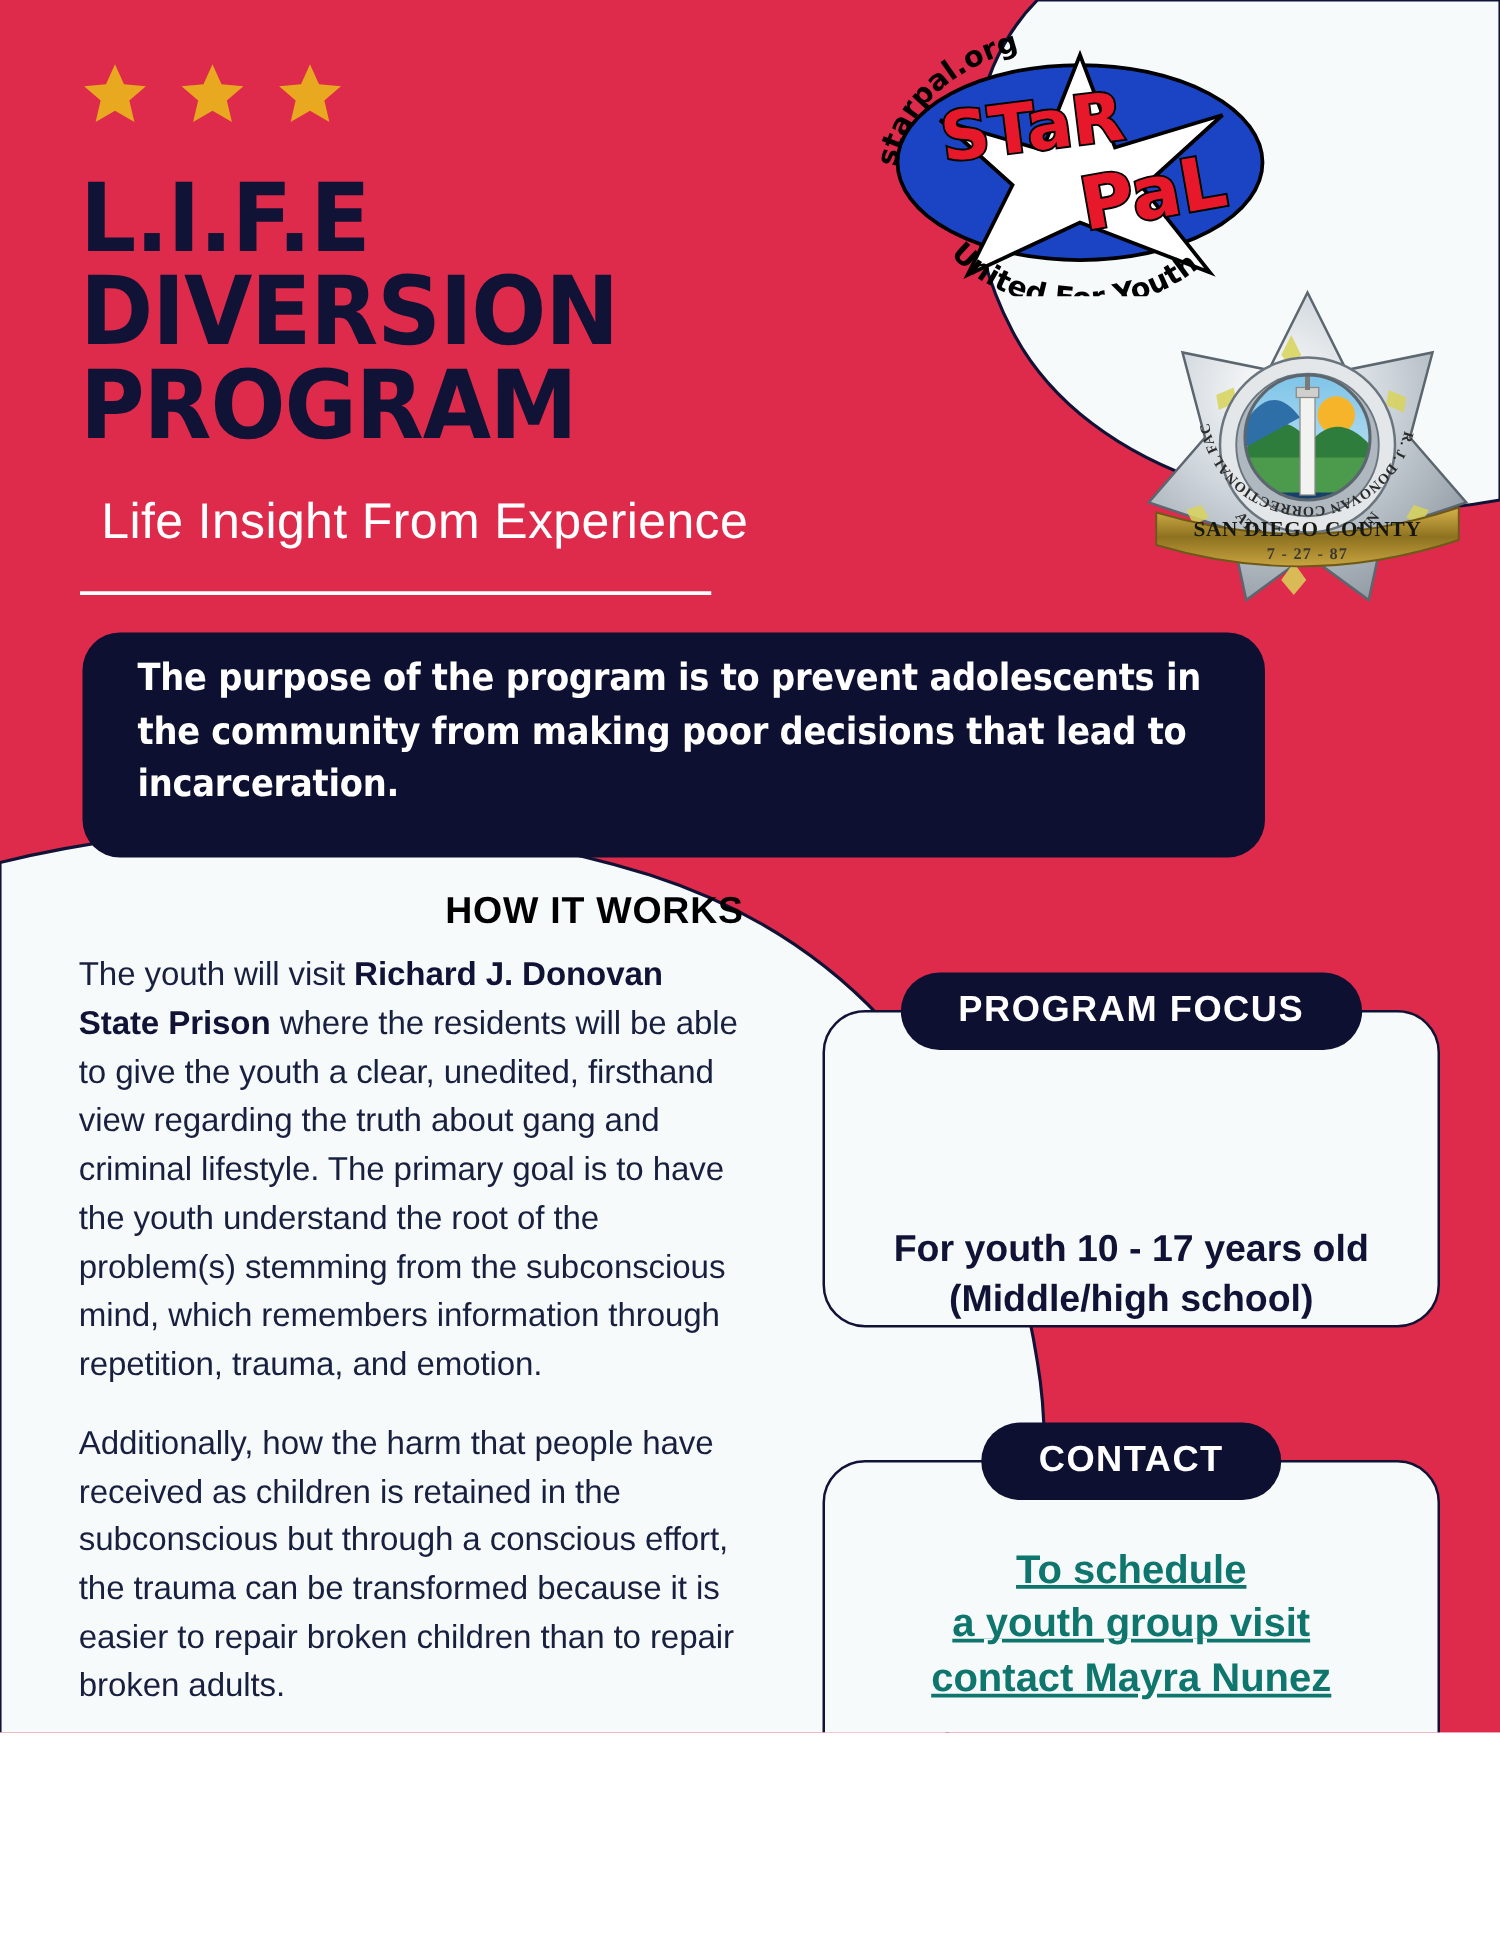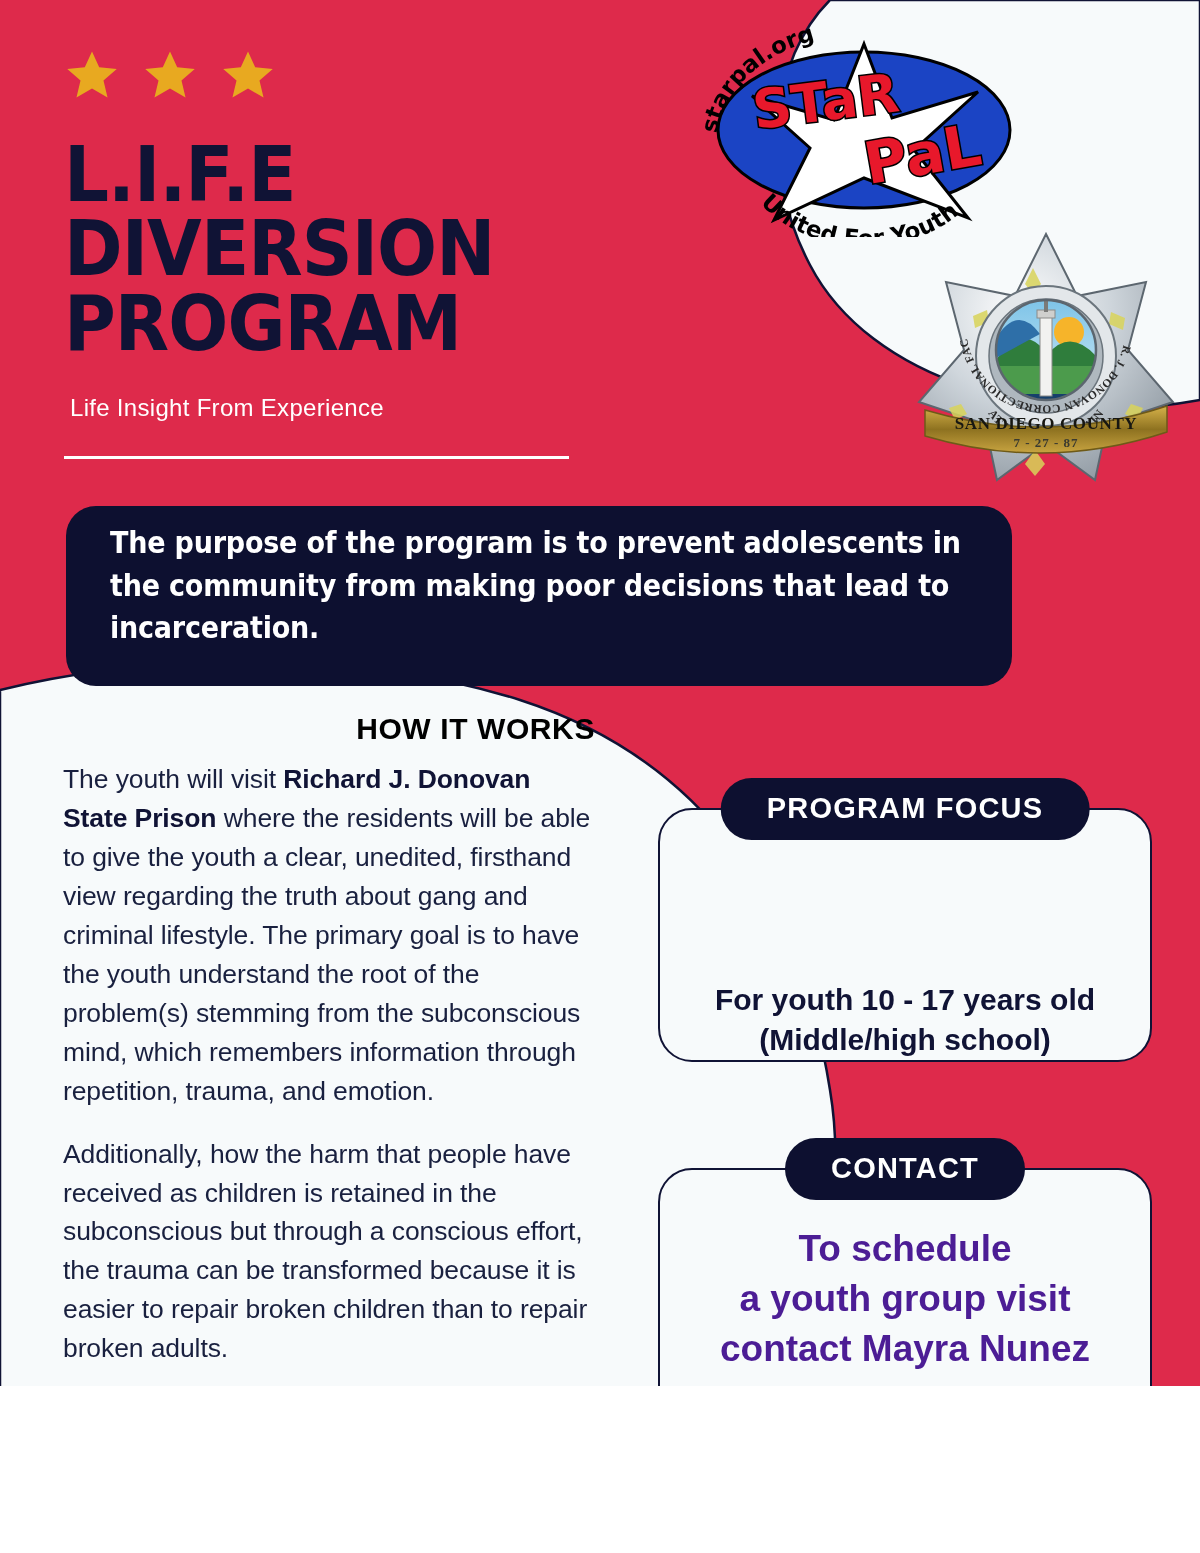--- a/index.html
+++ b/index.html
@@ -64,25 +64,25 @@
     font-family: "DejaVu Sans", sans-serif;
     font-weight: bold;
     font-size: 76px;
     line-height: 0.98;
     letter-spacing: -1px;
     transform: scaleX(0.93);
     transform-origin: left center;
     white-space: pre-line;
   }
   .flyer-subtitle {
-    margin: 34px 0 0 6px;
+    margin: 34px 0 0 17px;
     color: #ffffff;
     font-family: "Liberation Sans", sans-serif;
     font-weight: 400;
-    font-size: 24px;
+    font-size: 40px;
     letter-spacing: 0.3px;
     line-height: 1.1;
   }
   .title-rule {
     margin-top: 34px;
     width: 505px;
     height: 3px;
     background: #ffffff;
   }
 
@@ -200,26 +200,27 @@
     align-items: flex-end;
   }
   #card-contact {
     left: 658px;
     top: 1168px;
     width: 494px;
     height: 262px;
     flex-direction: row;
   }
   .contact-lines {
-    color: #4c1d95;
-    font-family: "Liberation Sans", sans-serif;
-    font-weight: bold;
-    font-size: 37px;
+    color: #0f766e;
+    font-family: "Liberation Sans", sans-serif;
+    font-weight: bold;
+    font-size: 32px;
     line-height: 1.35;
     white-space: pre-line;
+    text-decoration: underline;
   }
   .contact-email {
     margin-top: 20px;
     color: #101335;
     font-family: "Liberation Sans", sans-serif;
     font-weight: bold;
     font-size: 32px;
     letter-spacing: 0.2px;
   }
 </style>

